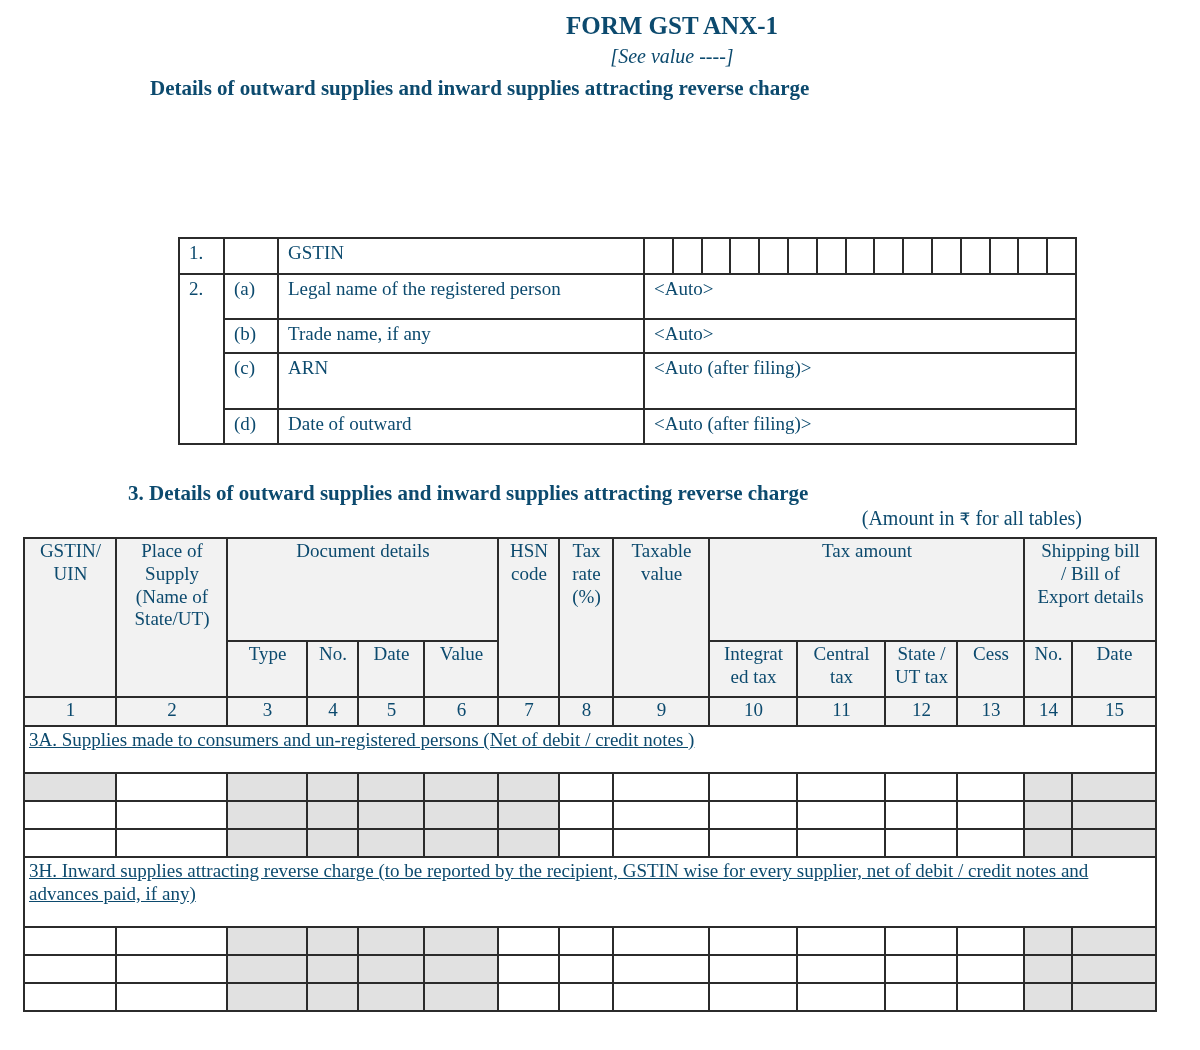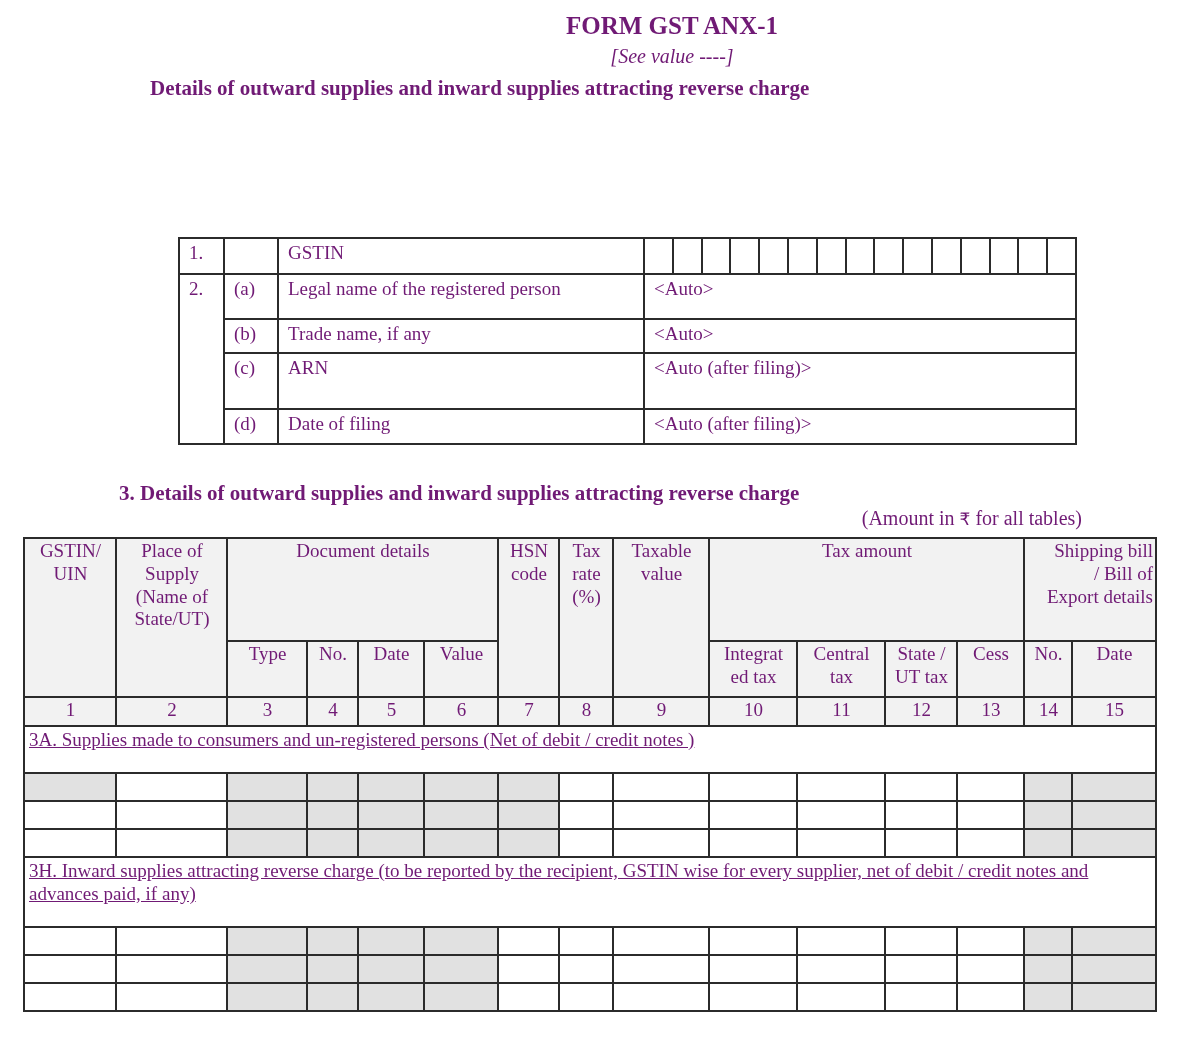--- a/index.html
+++ b/index.html
@@ -3,40 +3,40 @@
 <meta charset="utf-8">
 <style>
   * { box-sizing: border-box; margin: 0; padding: 0; }
   html, body { background: #ffffff; }
   #canvas {
     position: relative;
     width: 1200px;
     height: 1050px;
     background: #ffffff;
     font-family: "Liberation Serif", serif;
-    color: #701a75;
+    color: #0c4a6e;
     overflow: hidden;
   }
   .pre { white-space: pre-line; }
 
   
   .form-title {
     position: absolute; left: 144px; right: 0; top: 12px;
     text-align: center; font-size: 25px; font-weight: bold;
   }
   .rule-ref {
     position: absolute; left: 144px; right: 0; top: 45px;
     text-align: center; font-size: 20px; font-style: italic;
   }
   .form-subtitle {
     position: absolute; left: 150px; top: 76px;
     font-size: 21px; font-weight: bold;
   }
   .section3-heading {
-    position: absolute; left: 119px; top: 481px;
+    position: absolute; left: 128px; top: 481px;
     font-size: 21px; font-weight: bold;
   }
   .amount-note {
     position: absolute; left: 0; right: 118px; top: 507px;
     text-align: right; font-size: 20px;
   }
   .amount-note .rupee { font-family: "DejaVu Sans", sans-serif; font-size: 17px; }
 
   
   table { border-collapse: collapse; table-layout: fixed; }
@@ -59,21 +59,21 @@
   .reg-table tr.r1 td { height: 36px; }
   .reg-table tr.ra td { height: 45px; }
   .reg-table tr.rb td { height: 34px; }
   .reg-table tr.rc td { height: 56px; }
   .reg-table tr.rd td { height: 35px; }
 
   
   .supplies-table { position: absolute; left: 23px; top: 537px; width: 1132px; font-size: 19px; }
   .supplies-table td { padding: 1px 2px 1px 3px; line-height: 1.2; }
   .supplies-table .hd { background: #f2f2f2; text-align: center; }
-  .supplies-table .hd.left { text-align: right; }
+  .supplies-table .hd.left { text-align: center; }
   .supplies-table tr.head1 td { height: 103px; margin-top: 48px; }
   .supplies-table tr.head2 td { height: 56px; }
   .supplies-table tr.num-row td { height: 29px; background: #f2f2f2; text-align: center; }
   .supplies-table tr.section-row td { padding: 2px 6px 20px 4px; text-decoration: underline; }
   .supplies-table tr.section-row.sec-a td { height: 47px; }
   .supplies-table tr.section-row.sec-h td { height: 61px; }
   .supplies-table tr.empty-row td { height: 28px; }
   .supplies-table td.shaded { background: #e1e1e1; }
 </style>
 </head>
@@ -129,21 +129,21 @@
       <td>Trade name, if any</td>
       <td>&lt;Auto&gt;</td>
     </tr>
     <tr class="rc">
       <td>(c)</td>
       <td>ARN</td>
       <td>&lt;Auto (after filing)&gt;</td>
     </tr>
     <tr class="rd">
       <td>(d)</td>
-      <td>Date of filing</td>
+      <td>Date of outward</td>
       <td>&lt;Auto (after filing)&gt;</td>
     </tr>
   </tbody>
     </table>
 
   <div class="section3-heading">3. Details of outward supplies and inward supplies attracting reverse charge</div>
 
   <div class="amount-note">
     <span>(Amount in </span><span class="rupee">₹</span><span> for all tables)</span>
   </div>

